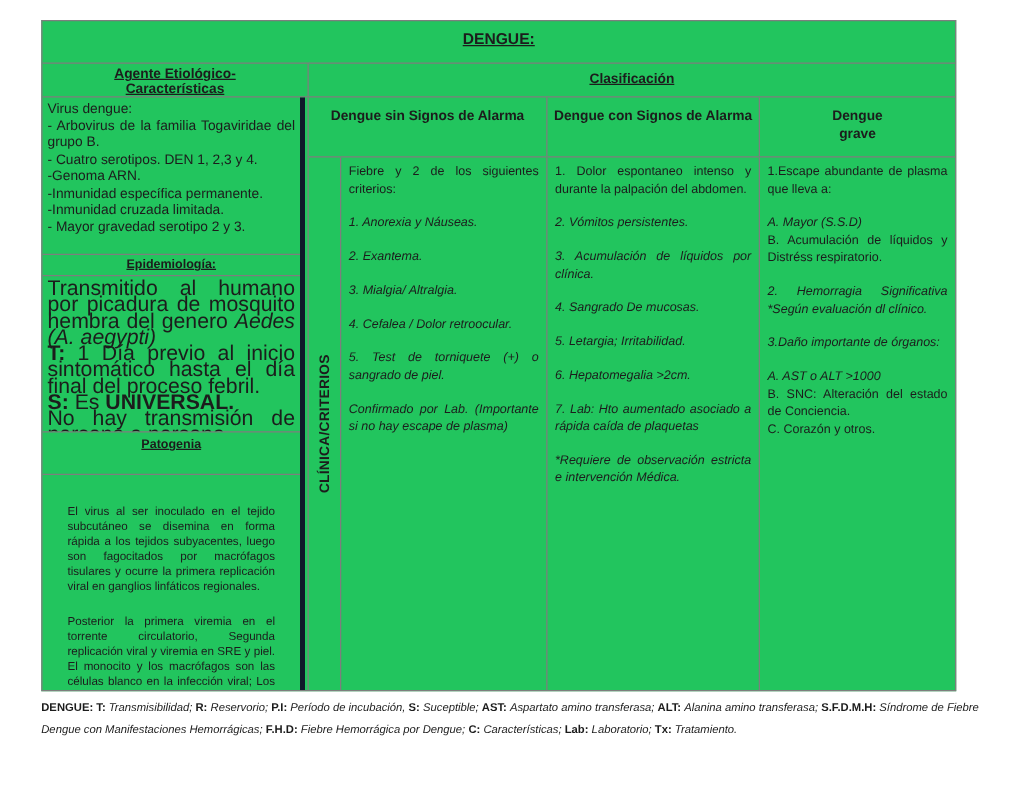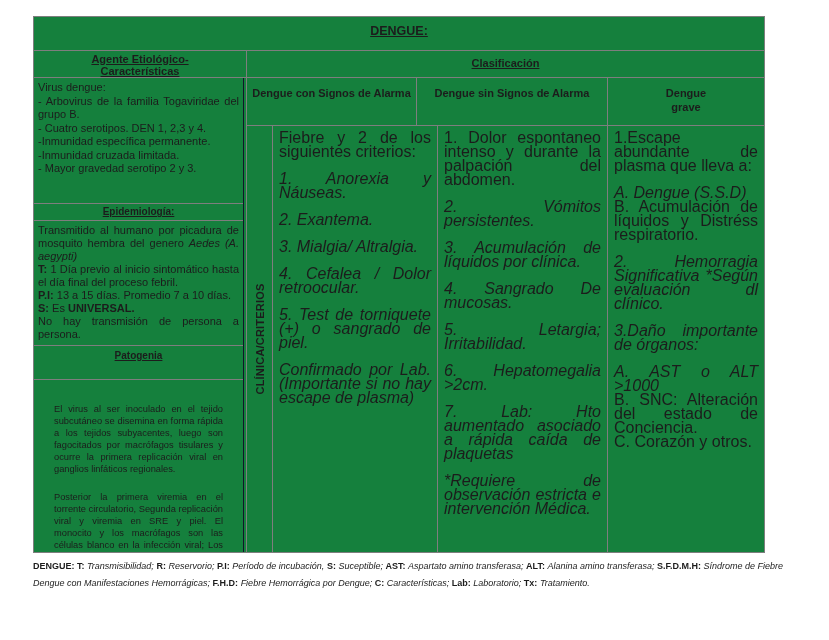--- a/index.html
+++ b/index.html
@@ -4,64 +4,64 @@
 <style>
   html,body{margin:0;padding:0;}
   body{
     width:829px;height:640px;background:#ffffff;position:relative;
     font-family:"Liberation Sans",sans-serif;color:#1c1c1c;
     -webkit-font-smoothing:antialiased;
   }
   .doc-table{
     position:absolute;left:33px;top:16px;width:732px;height:537px;
     border:1px solid #7e7e7e;box-sizing:border-box;
-    display:flex;flex-direction:column;background:#15803d;
+    display:flex;flex-direction:column;background:#22c55e;
   }
   .title-row{
     height:34px;border-bottom:1px solid #7e7e7e;box-sizing:border-box;
     text-align:center;font-weight:bold;font-size:12.5px;padding-top:7px;
   }
   .title-row span{text-decoration:underline;}
   .row2{height:27px;border-bottom:1px solid #7e7e7e;box-sizing:border-box;display:flex;}
   .row2-left{
     width:213px;border-right:1px solid #7e7e7e;box-sizing:border-box;
     text-align:center;font-weight:bold;font-size:11px;line-height:12px;padding-top:2px;
   }
   .row2-left div{text-decoration:underline;}
   .row2-right{flex:1;text-align:center;font-weight:bold;font-size:11px;padding-top:6px;box-sizing:border-box;}
   .row2-right span{text-decoration:underline;}
   .body-row{flex:1;display:flex;min-height:0;}
-  .left-col{width:210px;border-right:1px solid #0f172a;box-sizing:border-box;display:flex;flex-direction:column;}
+  .left-col{width:210px;border-right:4px solid #0f172a;box-sizing:border-box;display:flex;flex-direction:column;}
   .gap-strip{width:2px;}
   .right-sec{flex:1;border-left:1px solid #7e7e7e;box-sizing:border-box;display:flex;flex-direction:column;min-width:0;}
   .lc{box-sizing:border-box;overflow:hidden;}
   .lc-virus{height:126px;border-bottom:1px solid #7e7e7e;font-size:11px;line-height:13.5px;padding:3px 4px;}
   .lc-virus p{margin:0;text-align:justify;}
   .lc-head{text-align:center;font-weight:bold;font-size:10px;}
   .lc-head span{text-decoration:underline;}
   .lc-epi-title{height:17px;border-bottom:1px solid #7e7e7e;line-height:13px;padding-top:1px;}
-  .lc-epi-text{height:125px;border-bottom:1px solid #7e7e7e;font-size:11px;line-height:13px;padding:3px 4px;}
+  .lc-epi-text{height:125px;border-bottom:1px solid #7e7e7e;font-size:17px;line-height:13px;padding:3px 4px;}
   .lc-epi-text p{margin:0;text-align:justify;}
   .lc-pato-title{height:34px;border-bottom:1px solid #7e7e7e;padding-top:3px;line-height:13px;}
   .lc-pato-text{flex:1;font-size:9.3px;line-height:12px;padding:7px 4px;}
   .lc-pato-text p{margin:16px;text-align:justify;}
   .hdr-row{height:48px;border-bottom:1px solid #7e7e7e;box-sizing:border-box;display:flex;
     font-weight:bold;font-size:11px;text-align:center;}
   .hdr{box-sizing:border-box;padding-top:8px;line-height:14px;overflow:hidden;}
   .hdr-sin{width:191px;border-right:1px solid #7e7e7e;}
   .hdr-con{width:170px;border-right:1px solid #7e7e7e;}
   .hdr-grave{flex:1;}
   .content-row{flex:1;display:flex;min-height:0;}
   .clinica-col{width:26px;border-right:1px solid #7e7e7e;box-sizing:border-box;position:relative;}
   .vert-label{
     position:absolute;left:50%;top:50%;
     transform:translate(-50%,-50%) rotate(-90deg);
     white-space:nowrap;font-weight:bold;font-size:11px;letter-spacing:0.2px;
   }
-  .col{box-sizing:border-box;font-size:16px;line-height:14px;padding:5px 6px;overflow:hidden;}
+  .col{box-sizing:border-box;font-size:10px;line-height:14px;padding:5px 6px;overflow:hidden;}
   .col p{margin:0;text-align:justify;}
   .col p.gap{margin-top:13px;font-style:italic;}
   .col-sin{width:165px;border-right:1px solid #7e7e7e;}
   .col-con{width:170px;border-right:1px solid #7e7e7e;}
   .col-grave{flex:1;}
   .legend{
     position:absolute;left:33px;top:558px;width:762px;
     font-size:9px;line-height:17px;color:#1c1c1c;
   }
   .legend b{font-weight:bold;font-style:normal;}
@@ -86,53 +86,53 @@
     </div>
   </div>
 
   <div class="body-row">
 
     <div class="left-col">
       <div class="lc lc-virus">
         <p>Virus dengue:</p>
         <p>- Arbovirus de la familia Togaviridae del grupo B.</p>
         <p>- Cuatro serotipos. DEN 1, 2,3 y 4.</p>
+        <p>-Genoma ARN.</p>
         <p>-Inmunidad específica permanente.</p>
         <p>-Inmunidad cruzada limitada.</p>
         <p>- Mayor gravedad serotipo 2 y 3.</p>
       </div>
       <div class="lc lc-head lc-epi-title">
         <span>Epidemiología:</span>
       </div>
       <div class="lc lc-epi-text">
         <p><span>Transmitido al humano por picadura de mosquito hembra del genero </span><i>Aedes (A. aegypti)</i></p>
         <p><b>T:</b><span> 1 Día previo al inicio sintomático hasta el día final del proceso febril.</span></p>
-        <p><b>P.I:</b><span> 13 a 15 días. Promedio 7 a 10 días.</span></p>
         <p><b>S:</b><span> Es </span><b>UNIVERSAL.</b></p>
         <p>No hay transmisión de persona a persona.</p>
       </div>
       <div class="lc lc-head lc-pato-title">
         <span>Patogenia</span>
       </div>
       <div class="lc lc-pato-text">
         <p>El virus al ser inoculado en el tejido subcutáneo se disemina en forma rápida a los tejidos subyacentes, luego son fagocitados por macrófagos tisulares y ocurre la primera replicación viral en ganglios linfáticos regionales.</p>
         <p>Posterior la primera viremia en el torrente circulatorio, Segunda replicación viral y viremia en SRE y piel. El monocito y los macrófagos son las células blanco en la infección viral; Los monocitos son importantes como elementos de defensas contra las infecciones virales. Tienen influencia en la coagulación, producen enzimas fibrinoliticas coagulantes y sustancias procoagulantes, los Monocitos eliminan factores de la coagulación activados y anticoagulante biológica.</p>
       </div>
     </div>
 
     <div class="gap-strip"></div>
 
     <div class="right-sec">
 
       <div class="hdr-row">
+        <div class="hdr hdr-sin">
+          <span>Dengue sin Signos de Alarma</span>
+        </div>
         <div class="hdr hdr-con">
           <span>Dengue con Signos de Alarma</span>
-        </div>
-        <div class="hdr hdr-sin">
-          <span>Dengue sin Signos de Alarma</span>
         </div>
         <div class="hdr hdr-grave">
           <div>Dengue</div>
           <div>grave</div>
         </div>
       </div>
 
       <div class="content-row">
 
         <div class="clinica-col">
@@ -155,21 +155,21 @@
           <p class="gap">3. Acumulación de líquidos por clínica.</p>
           <p class="gap">4. Sangrado De mucosas.</p>
           <p class="gap">5. Letargia; Irritabilidad.</p>
           <p class="gap">6. Hepatomegalia &gt;2cm.</p>
           <p class="gap">7. Lab: Hto aumentado asociado a rápida caída de plaquetas</p>
           <p class="gap">*Requiere de observación estricta e intervención Médica.</p>
         </div>
 
         <div class="col col-grave">
           <p>1.Escape abundante de plasma que lleva a:</p>
-          <p class="gap">A. Dengue (S.S.D)</p>
+          <p class="gap">A. Mayor (S.S.D)</p>
           <p>B. Acumulación de líquidos y Distréss respiratorio.</p>
           <p class="gap">2. Hemorragia Significativa *Según evaluación dl clínico.</p>
           <p class="gap">3.Daño importante de órganos:</p>
           <p class="gap">A. AST o ALT &gt;1000</p>
           <p>B. SNC: Alteración del estado de Conciencia.</p>
           <p>C. Corazón y otros.</p>
         </div>
 
       </div>
     </div>

